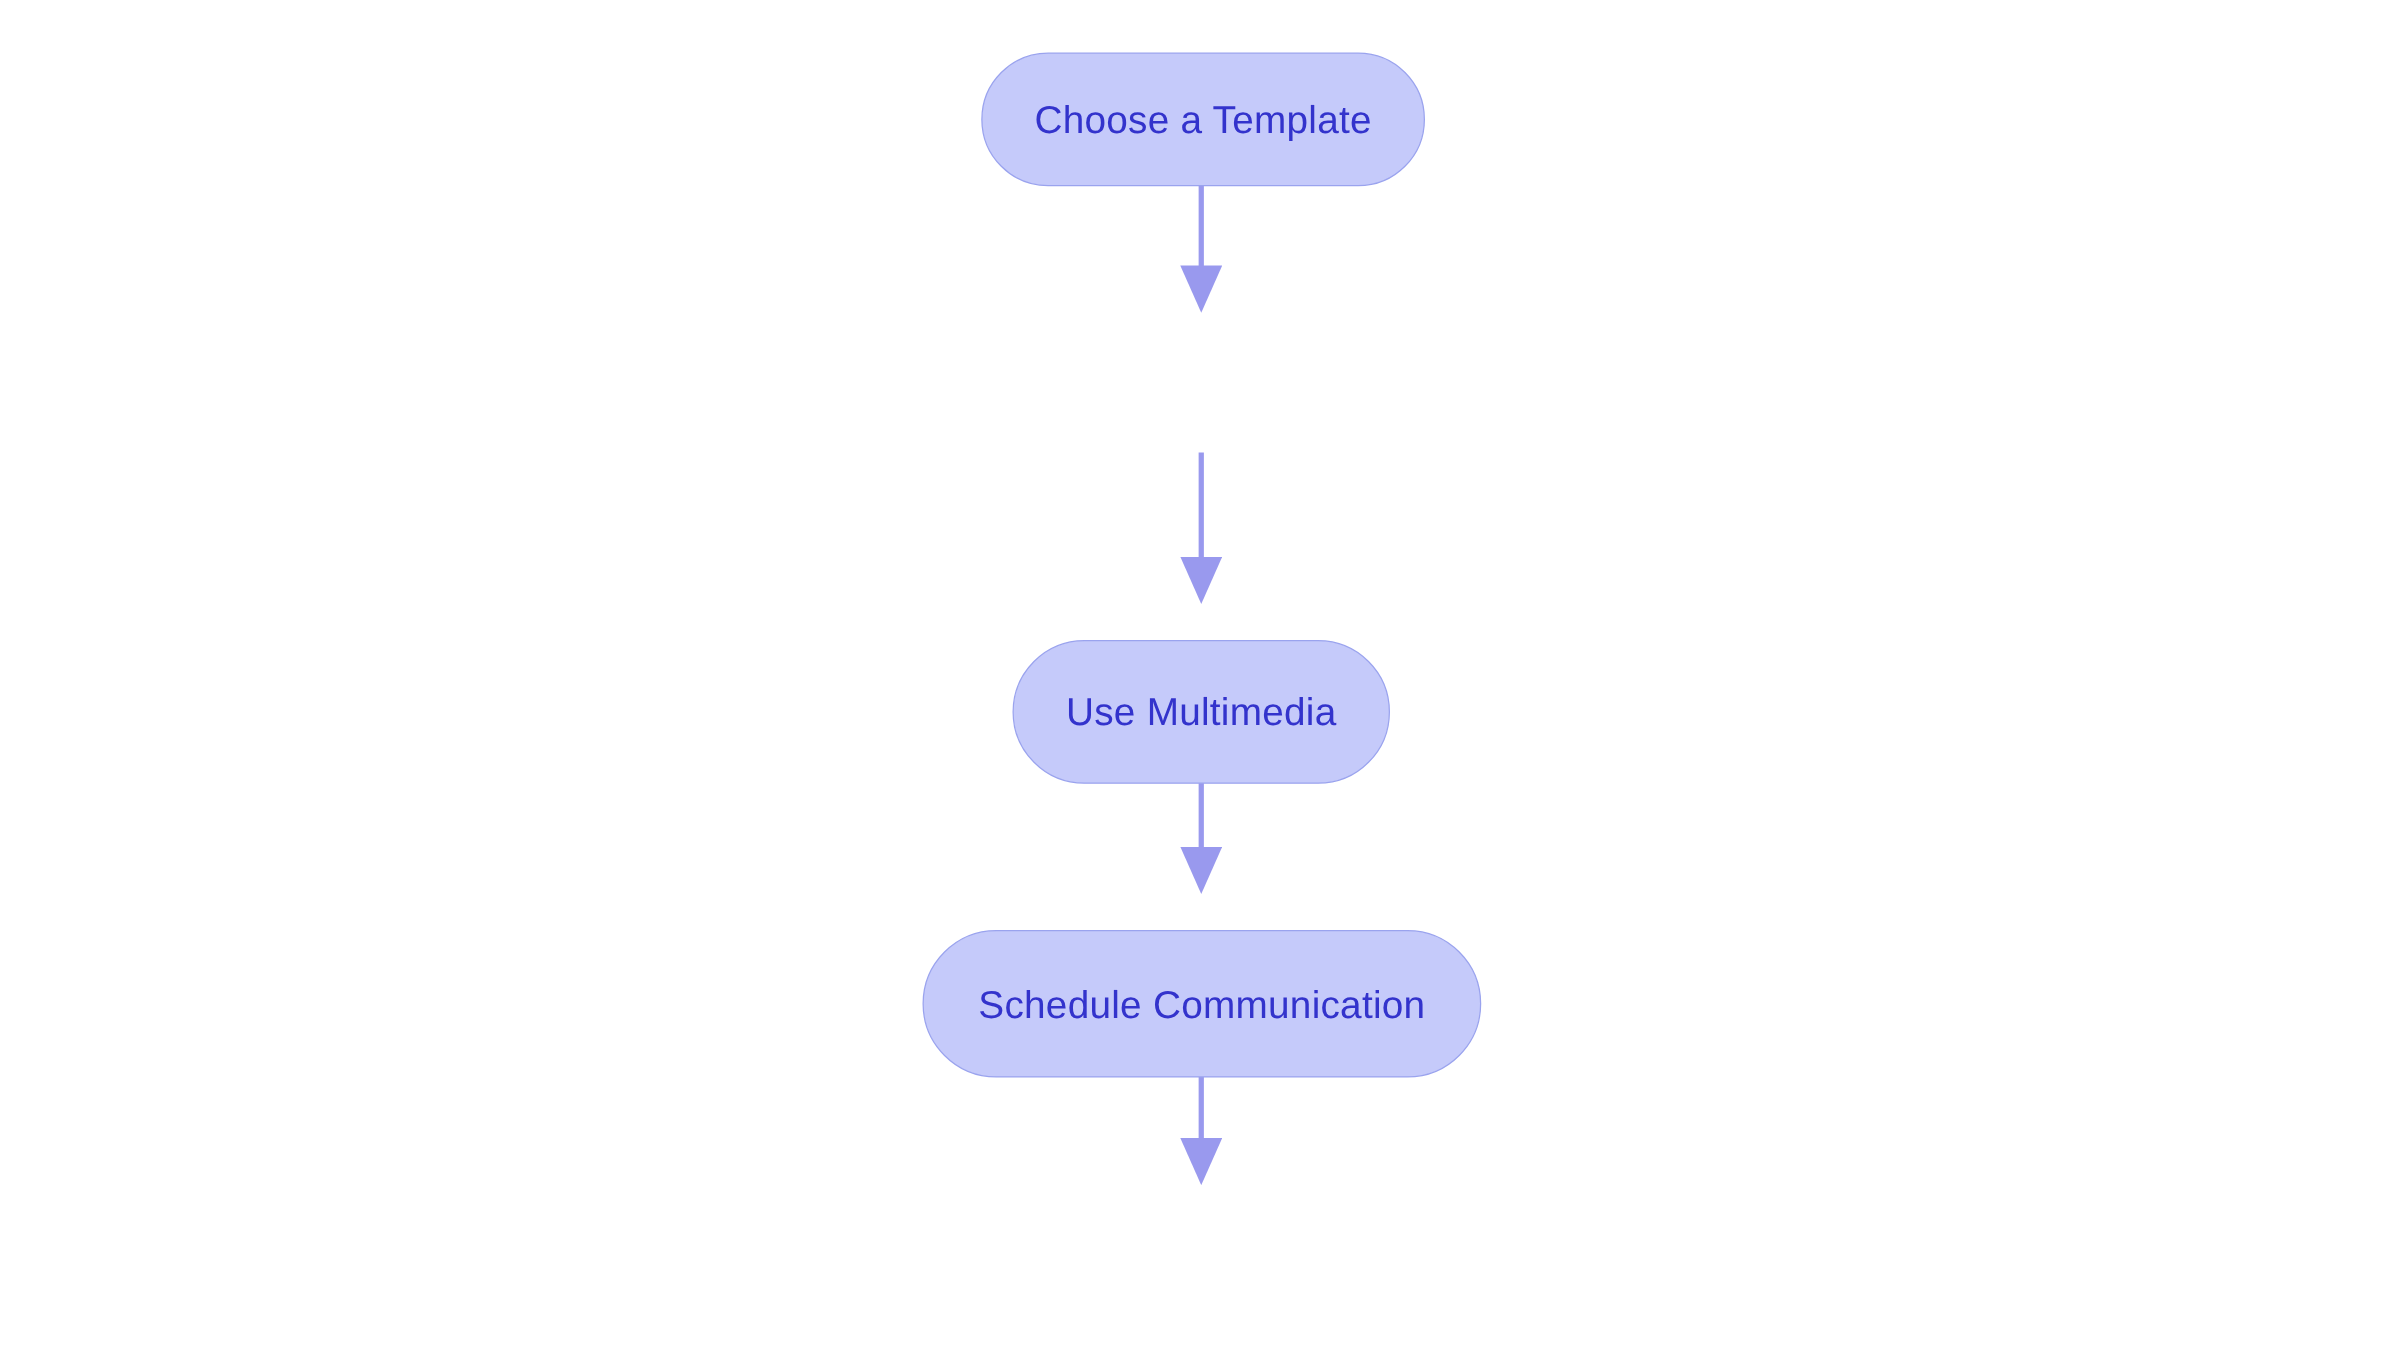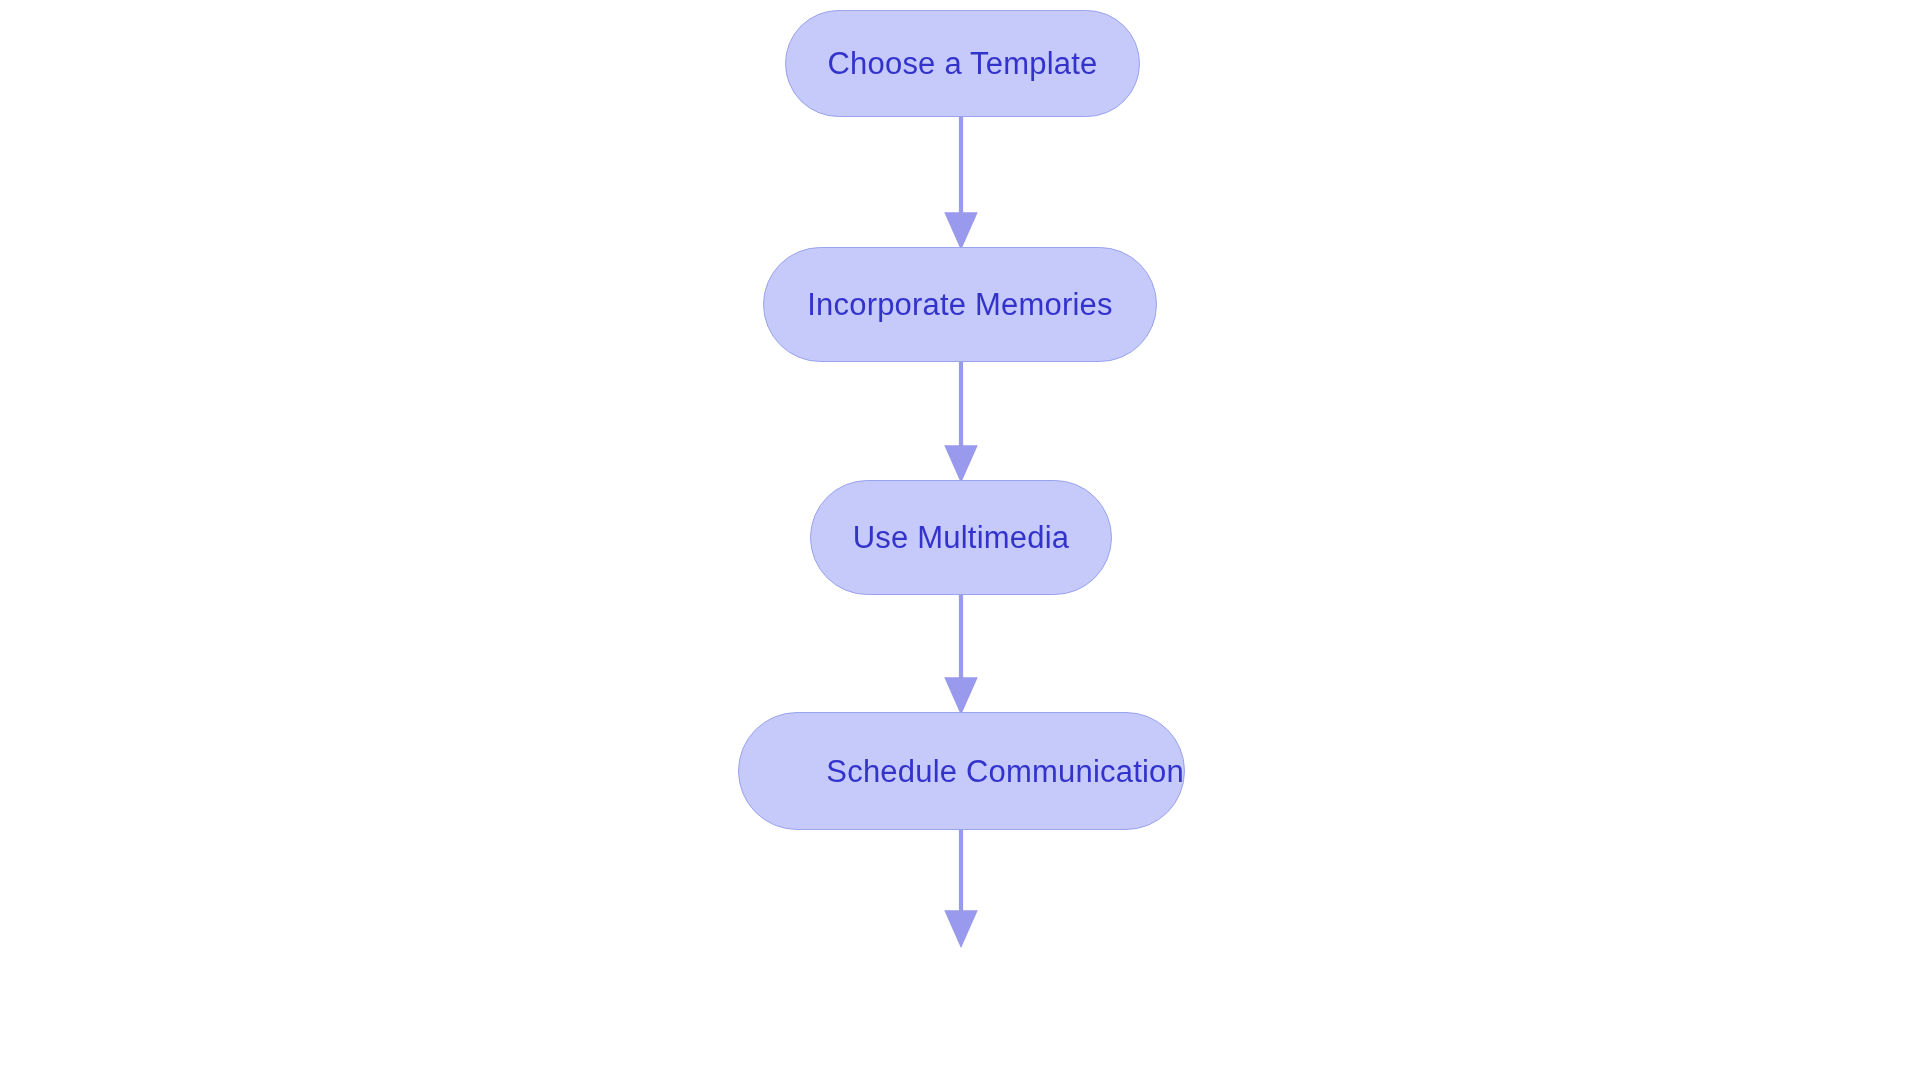--- a/index.html
+++ b/index.html
@@ -38,20 +38,21 @@
     box-sizing: border-box;
     display: flex;
     align-items: center;
     justify-content: center;
     background: #c5cafa;
     border: 1.6px solid #9aa3ee;
     border-radius: 999px;
     color: #3333cc;
     white-space: nowrap;
     letter-spacing: 0.2px;
+    margin-top: 32px;
   }
   .flow-node .node-label {
     font-size: 31px;
     line-height: 1;
     color: #3333cc;
     font-weight: 400;
   }
 </style>
 </head>
 <body>
@@ -71,26 +72,23 @@
 
     <line x1="961" y1="595" x2="961" y2="679" stroke="#9999ee" stroke-width="4.2" marker-end="url(#arrowhead)"></line>
 
     <line x1="961" y1="830" x2="961" y2="912" stroke="#9999ee" stroke-width="4.2" marker-end="url(#arrowhead)"></line>
   </svg>
 
   <div class="flow-node" style="left:785px; top:10px; width:355px; height:107px;">
     <span class="node-label">Choose a Template</span>
   </div>
 
-  <div class="flow-node" style="left:763px; top:247px; width:394px; height:115px;">
-    <span class="node-label">Incorporate Memories</span>
-  </div>
 
   <div class="flow-node" style="left:810px; top:480px; width:302px; height:115px;">
     <span class="node-label">Use Multimedia</span>
   </div>
 
-  <div class="flow-node" style="left:738px; top:712px; width:447px; height:118px;justify-content:flex-end;">
+  <div class="flow-node" style="left:738px; top:712px; width:447px; height:118px;">
     <span class="node-label">Schedule Communication</span>
   </div>
 
 
 </div>
 
 </body></html>

